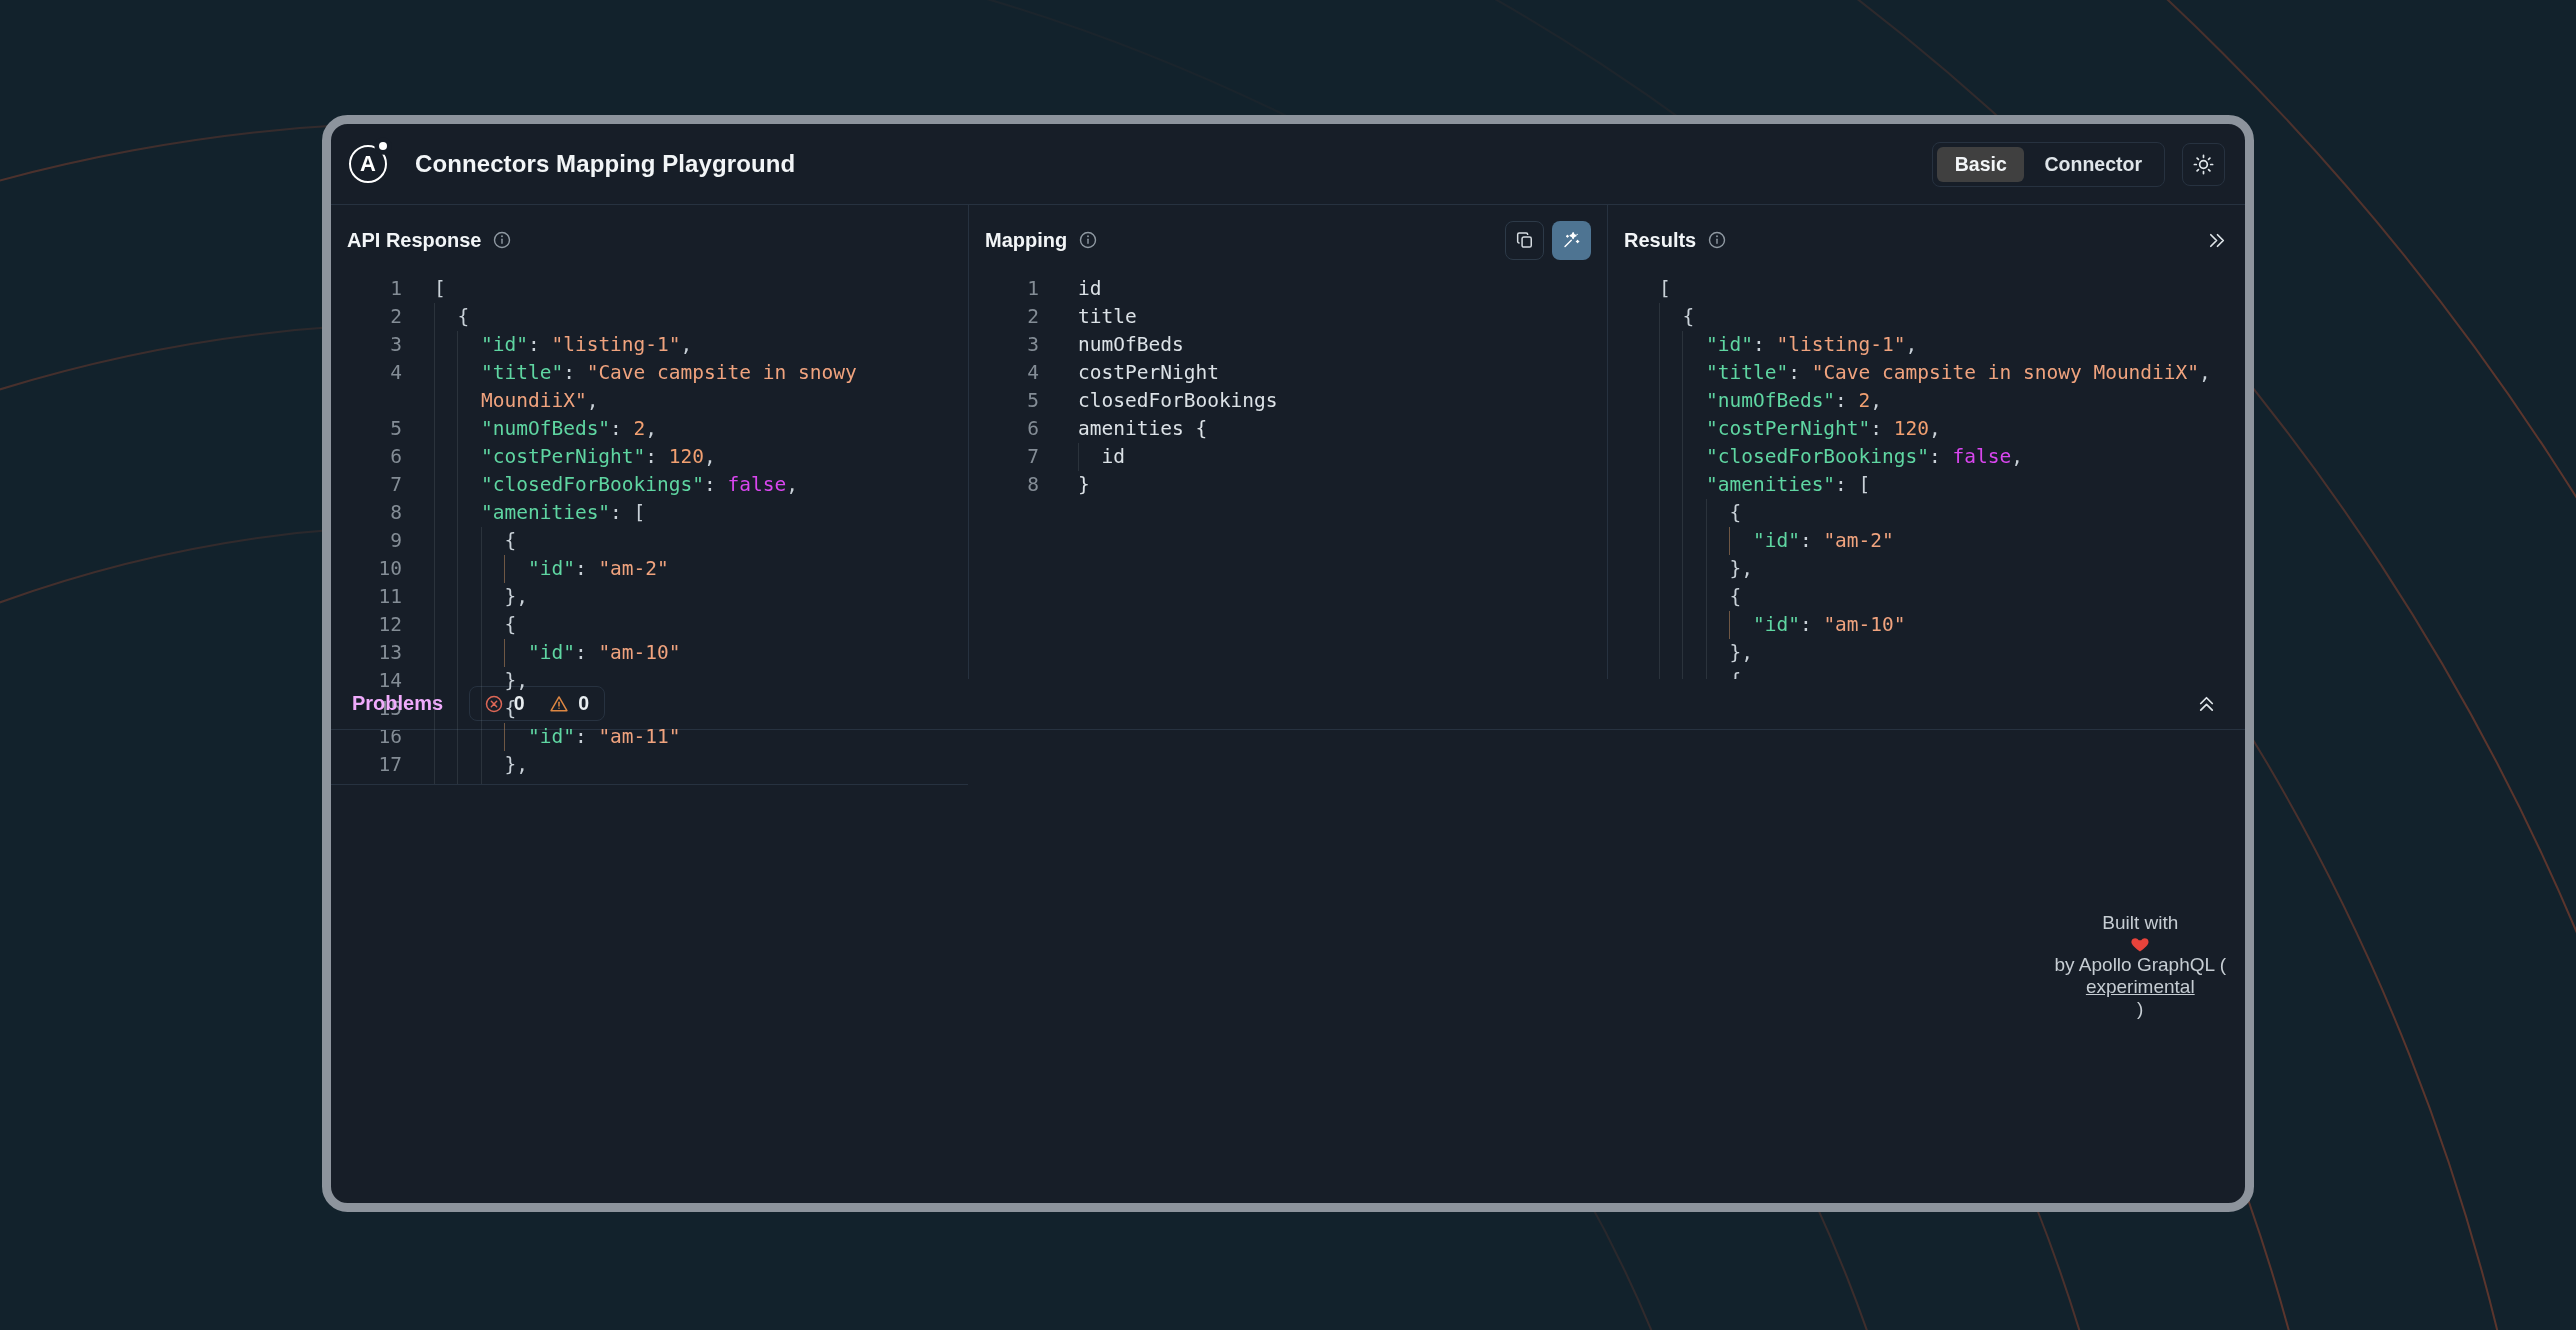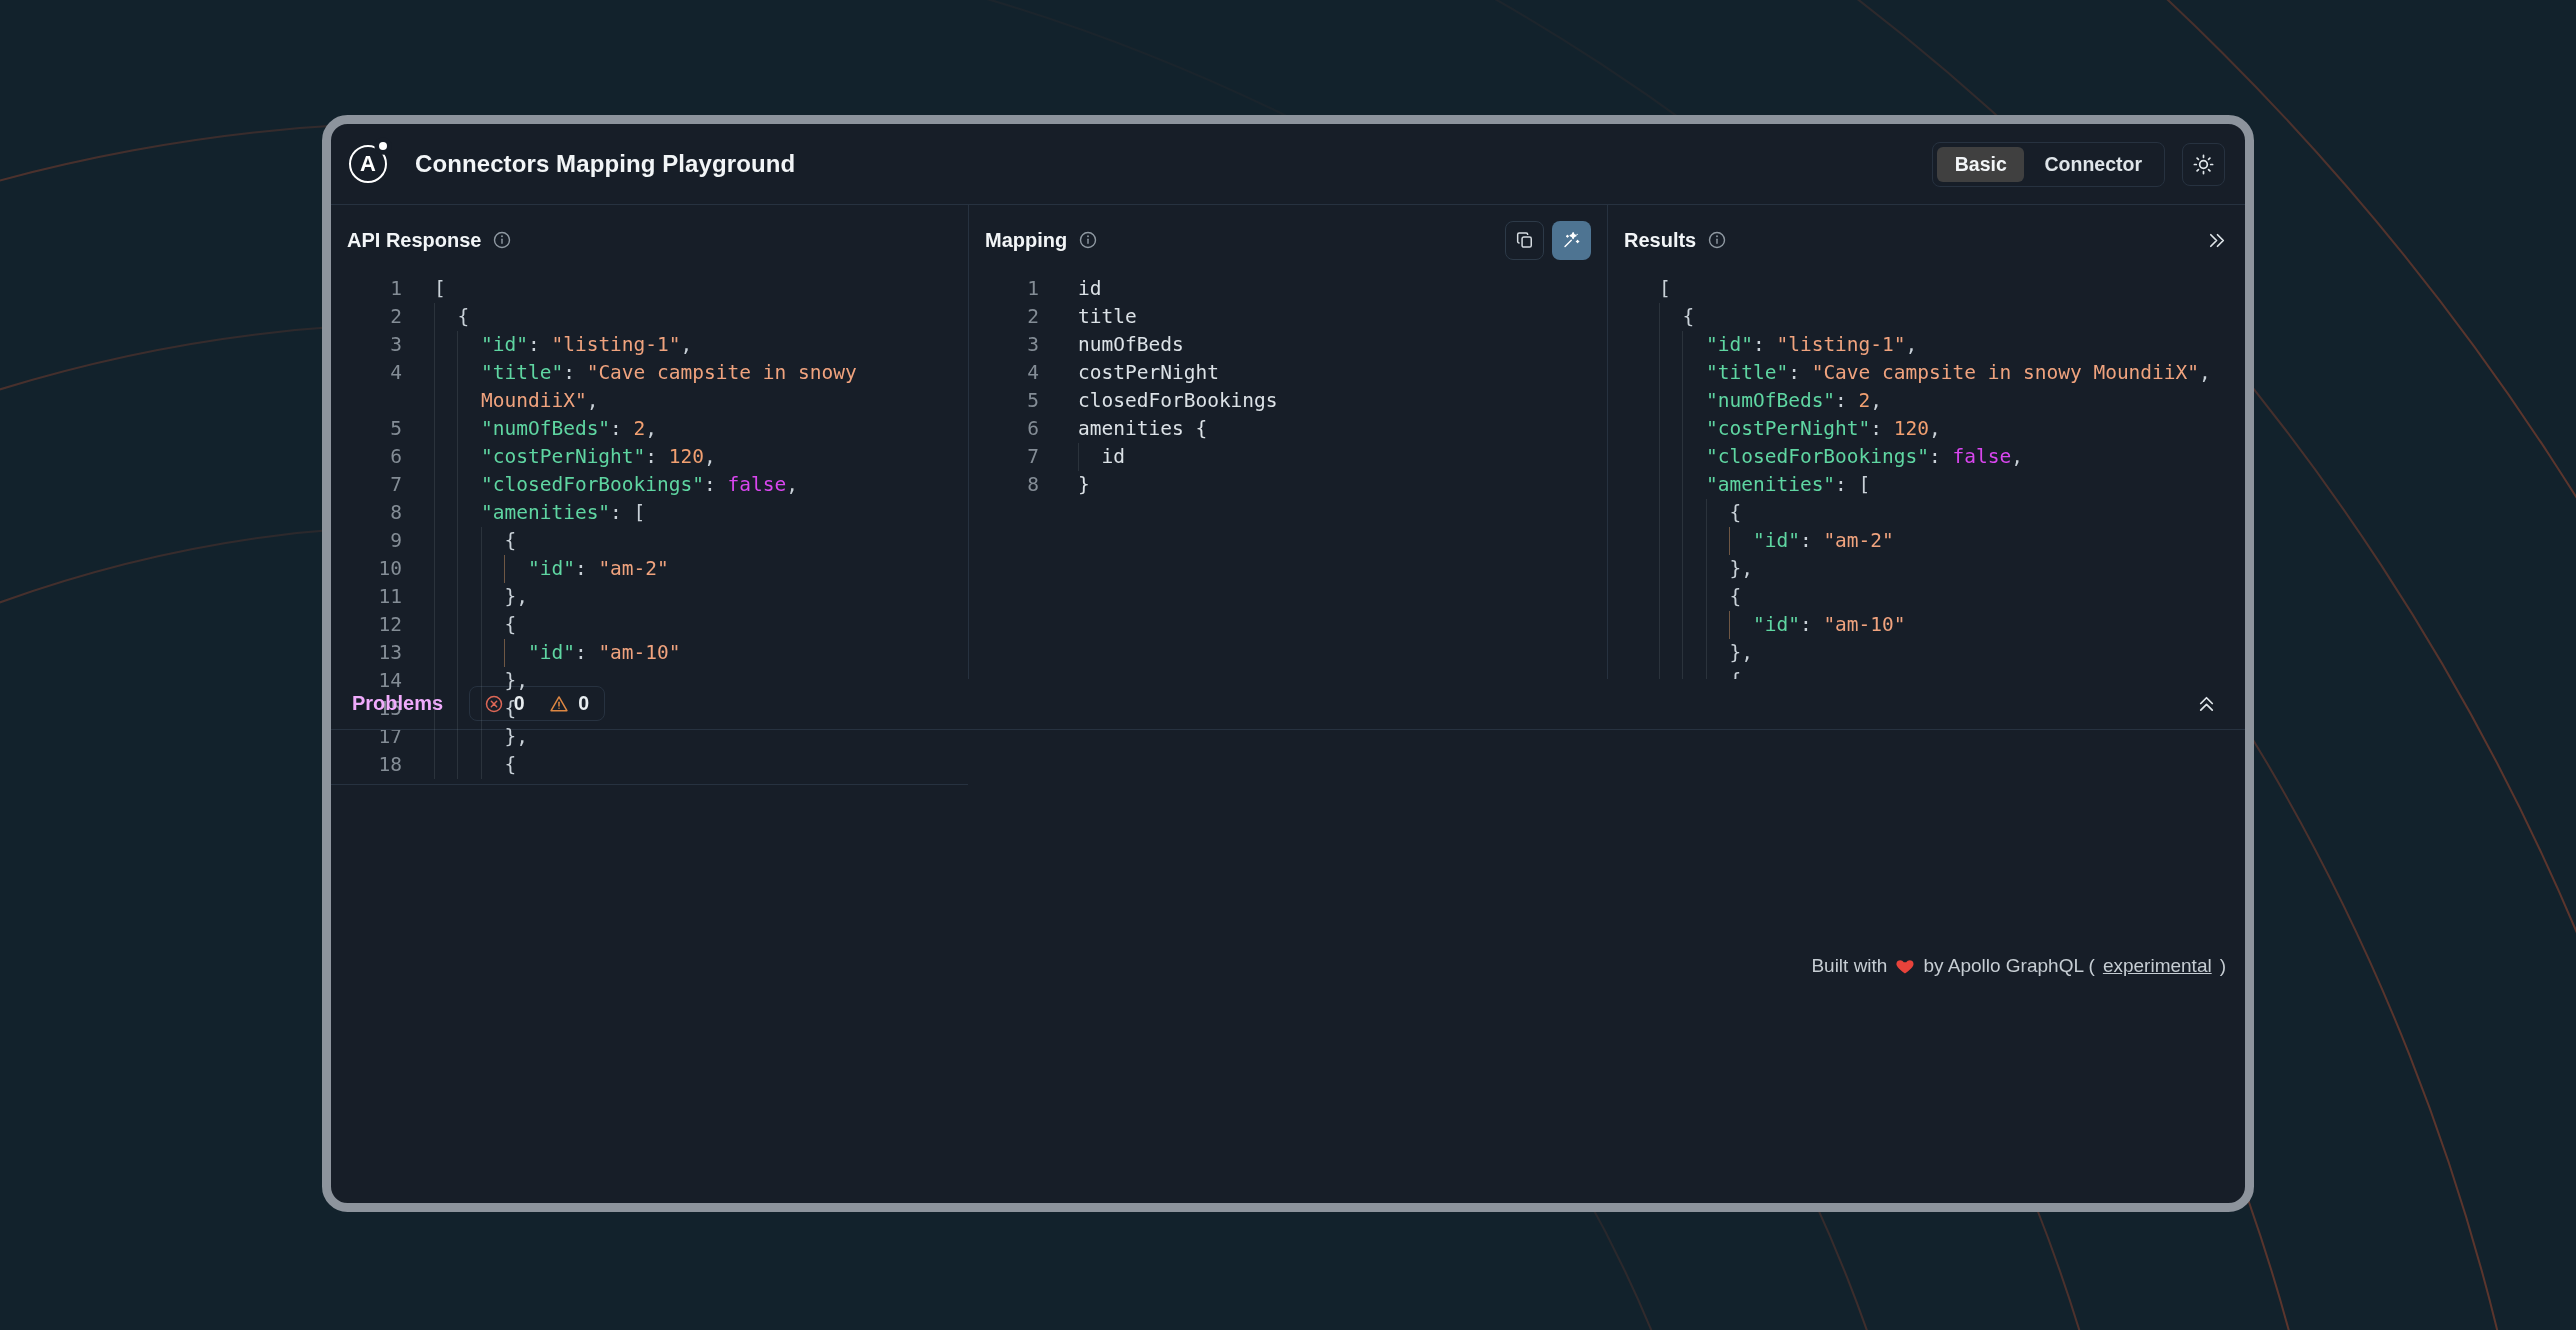--- a/index.html
+++ b/index.html
@@ -69,21 +69,21 @@
   
   .problems { height:51px; flex:0 0 51px; border-bottom:1.3px solid #273240; display:flex; align-items:center; padding:0 27px 0 21px; }
   .prob-label { font-size:20px; font-weight:600; color:#f0abfc; }
   .prob-badge { margin-left:25.5px; display:flex; align-items:center; gap:9.4px; border:1.3px solid #273240; border-radius:8px; padding:5.4px 14.8px; }
   .prob-count { font-size:19.5px; font-weight:600; color:#e8edf0; }
   .prob-badge .gap { width:5.4px; }
   .problems .sp { flex:1; }
 
   
   .ftr { flex:1; display:flex; align-items:center; justify-content:flex-end; padding:0 19px; }
-  .ftr-text { font-size:19px; color:#c6cdd3; display:flex; align-items:center; gap:8px; }
+  .ftr-text { font-size:19px; color:#c6cdd3; display:flex; align-items:center; gap:0;flex-direction:column; }
   .ftr-link { text-decoration:underline; color:#c6cdd3; cursor:pointer; }
 
   svg { display:block; }
 </style>
 </head>
 <body>
 
 <div class="page">
 
   <div class="bg-arcs">
@@ -141,20 +141,21 @@
               <div class="cl"><span class="lnum">6</span><span class="ltext"><i class="ig" style="left: 0ch;"></i><i class="ig" style="left: 2ch;"></i><span class="tk-p">    </span><span class="tk-k">"costPerNight"</span><span class="tk-p">: </span><span class="tk-n">120</span><span class="tk-p">,</span></span></div>
               <div class="cl"><span class="lnum">7</span><span class="ltext"><i class="ig" style="left: 0ch;"></i><i class="ig" style="left: 2ch;"></i><span class="tk-p">    </span><span class="tk-k">"closedForBookings"</span><span class="tk-p">: </span><span class="tk-b">false</span><span class="tk-p">,</span></span></div>
               <div class="cl"><span class="lnum">8</span><span class="ltext"><i class="ig" style="left: 0ch;"></i><i class="ig" style="left: 2ch;"></i><span class="tk-p">    </span><span class="tk-k">"amenities"</span><span class="tk-p">: [</span></span></div>
               <div class="cl"><span class="lnum">9</span><span class="ltext"><i class="ig" style="left: 0ch;"></i><i class="ig" style="left: 2ch;"></i><i class="ig" style="left: 4ch;"></i><span class="tk-p">      {</span></span></div>
               <div class="cl"><span class="lnum">10</span><span class="ltext"><i class="ig" style="left: 0ch;"></i><i class="ig" style="left: 2ch;"></i><i class="ig" style="left: 4ch;"></i><i class="ig hot" style="left: 6ch;"></i><span class="tk-p">        </span><span class="tk-k">"id"</span><span class="tk-p">: </span><span class="tk-s">"am-2"</span></span></div>
               <div class="cl"><span class="lnum">11</span><span class="ltext"><i class="ig" style="left: 0ch;"></i><i class="ig" style="left: 2ch;"></i><i class="ig" style="left: 4ch;"></i><span class="tk-p">      },</span></span></div>
               <div class="cl"><span class="lnum">12</span><span class="ltext"><i class="ig" style="left: 0ch;"></i><i class="ig" style="left: 2ch;"></i><i class="ig" style="left: 4ch;"></i><span class="tk-p">      {</span></span></div>
               <div class="cl"><span class="lnum">13</span><span class="ltext"><i class="ig" style="left: 0ch;"></i><i class="ig" style="left: 2ch;"></i><i class="ig" style="left: 4ch;"></i><i class="ig hot" style="left: 6ch;"></i><span class="tk-p">        </span><span class="tk-k">"id"</span><span class="tk-p">: </span><span class="tk-s">"am-10"</span></span></div>
               <div class="cl"><span class="lnum">14</span><span class="ltext"><i class="ig" style="left: 0ch;"></i><i class="ig" style="left: 2ch;"></i><i class="ig" style="left: 4ch;"></i><span class="tk-p">      },</span></span></div>
               <div class="cl"><span class="lnum">15</span><span class="ltext"><i class="ig" style="left: 0ch;"></i><i class="ig" style="left: 2ch;"></i><i class="ig" style="left: 4ch;"></i><span class="tk-p">      {</span></span></div>
+              <div class="cl"><span class="lnum">16</span><span class="ltext"><i class="ig" style="left: 0ch;"></i><i class="ig" style="left: 2ch;"></i><i class="ig" style="left: 4ch;"></i><i class="ig hot" style="left: 6ch;"></i><span class="tk-p">        </span><span class="tk-k">"id"</span><span class="tk-p">: </span><span class="tk-s">"am-11"</span></span></div>
               <div class="cl"><span class="lnum">17</span><span class="ltext"><i class="ig" style="left: 0ch;"></i><i class="ig" style="left: 2ch;"></i><i class="ig" style="left: 4ch;"></i><span class="tk-p">      },</span></span></div>
               <div class="cl"><span class="lnum">18</span><span class="ltext"><i class="ig" style="left: 0ch;"></i><i class="ig" style="left: 2ch;"></i><i class="ig" style="left: 4ch;"></i><span class="tk-p">      {</span></span></div>
             </div>
         </div>
         <div class="sec-vars">
 
           <div class="code"></div>
         </div>
       </div>
 

